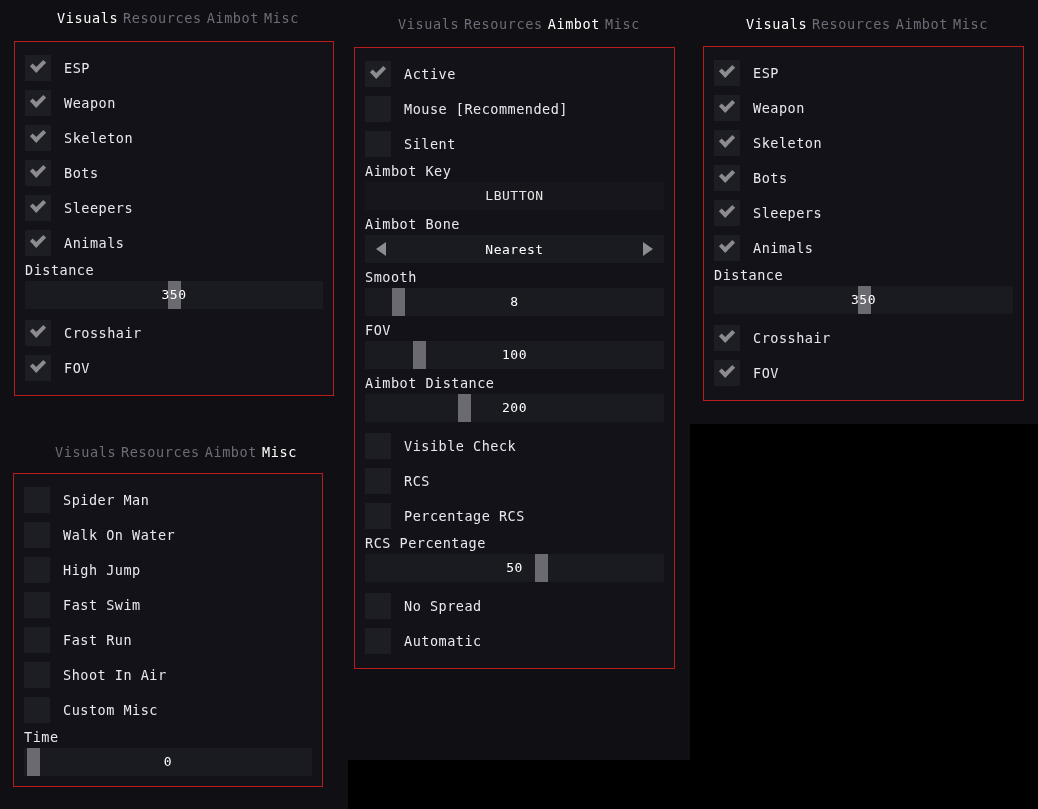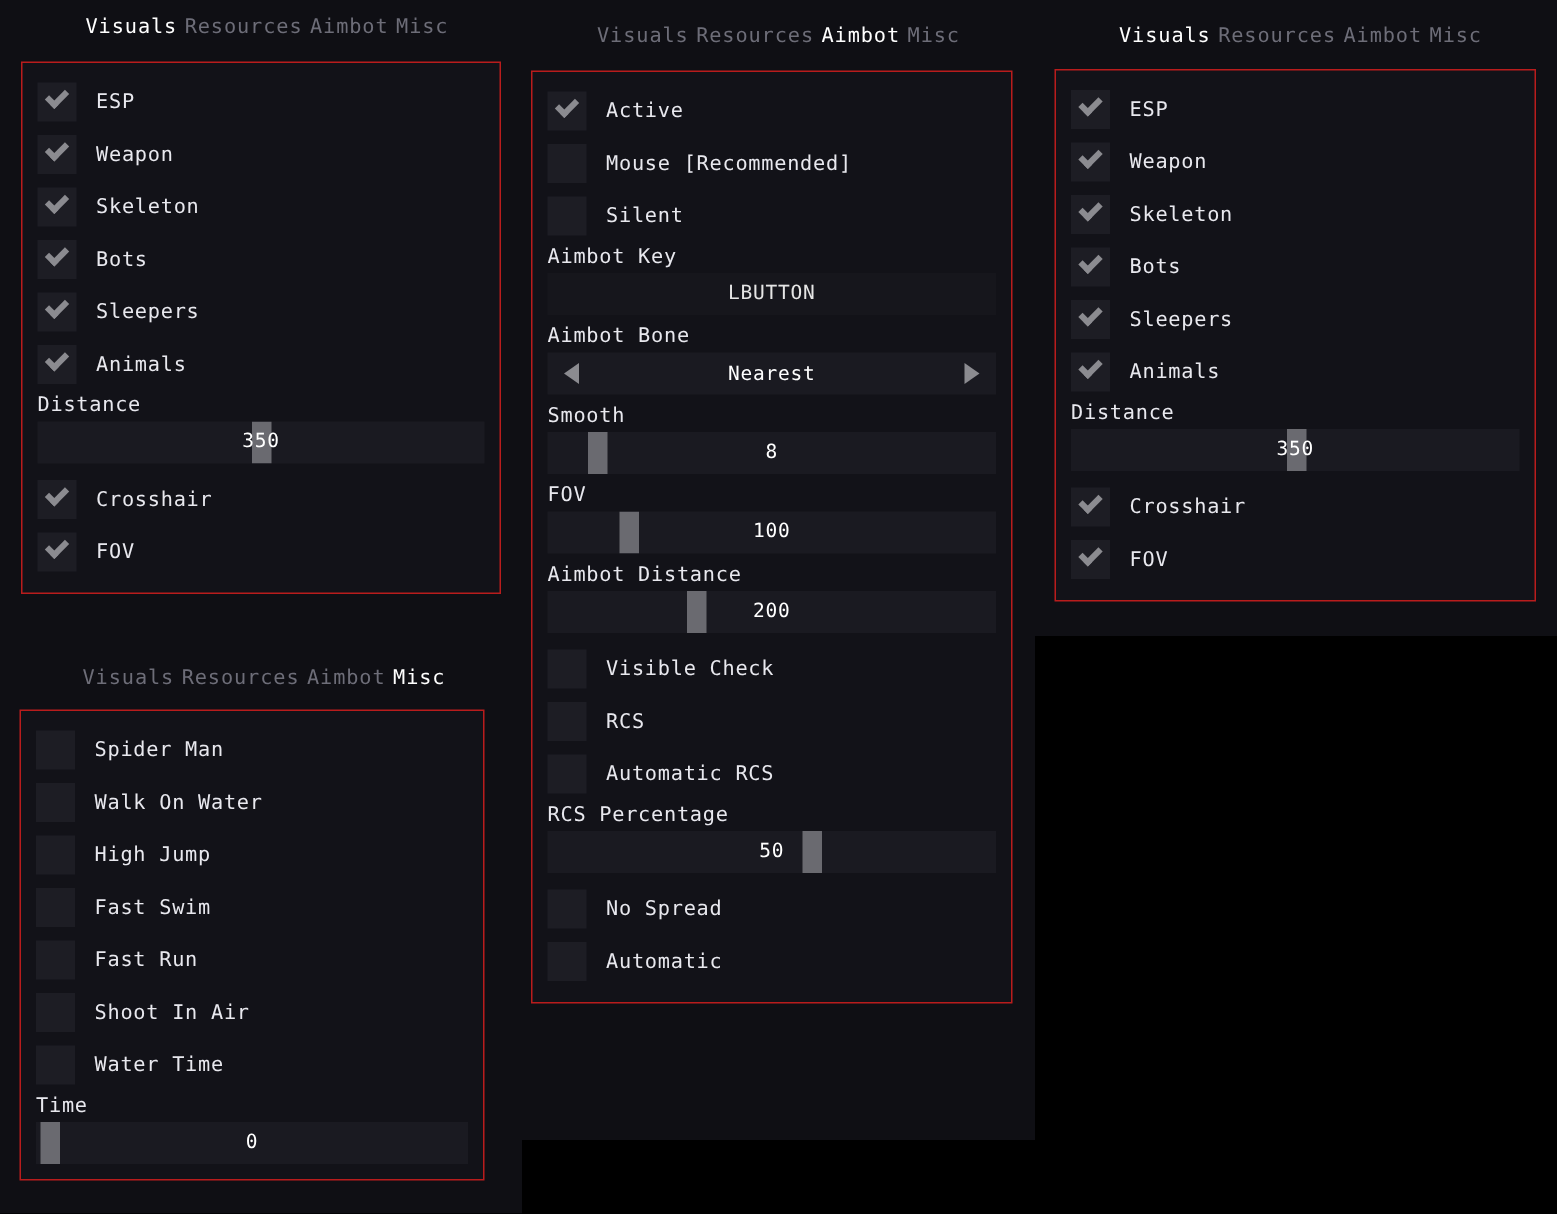--- a/index.html
+++ b/index.html
@@ -280,21 +280,21 @@
     <div class="chk-row" style="margin-top:6px;">
       <span class="chk"></span>
       <span class="chk-label">Visible Check</span>
     </div>
     <div class="chk-row">
       <span class="chk"></span>
       <span class="chk-label">RCS</span>
     </div>
     <div class="chk-row">
       <span class="chk"></span>
-      <span class="chk-label">Automatic RCS</span>
+      <span class="chk-label">Percentage RCS</span>
     </div>
 
     <div class="field-label">RCS Percentage</div>
     <div class="slider">
       <span class="handle" style="left:57%;"></span>
       <span class="val">50</span>
     </div>
 
     <div class="chk-row" style="margin-top:6px;text-align:right;">
       <span class="chk"></span>
@@ -337,21 +337,21 @@
     <div class="chk-row">
       <span class="chk"></span>
       <span class="chk-label">Fast Run</span>
     </div>
     <div class="chk-row">
       <span class="chk"></span>
       <span class="chk-label">Shoot In Air</span>
     </div>
     <div class="chk-row">
       <span class="chk"></span>
-      <span class="chk-label">Water Time</span>
+      <span class="chk-label">Custom Misc</span>
     </div>
 
     <div class="field-label">Time</div>
     <div class="slider">
       <span class="handle" style="left:1%;"></span>
       <span class="val">0</span>
     </div>
 
   </div>
 </div>

